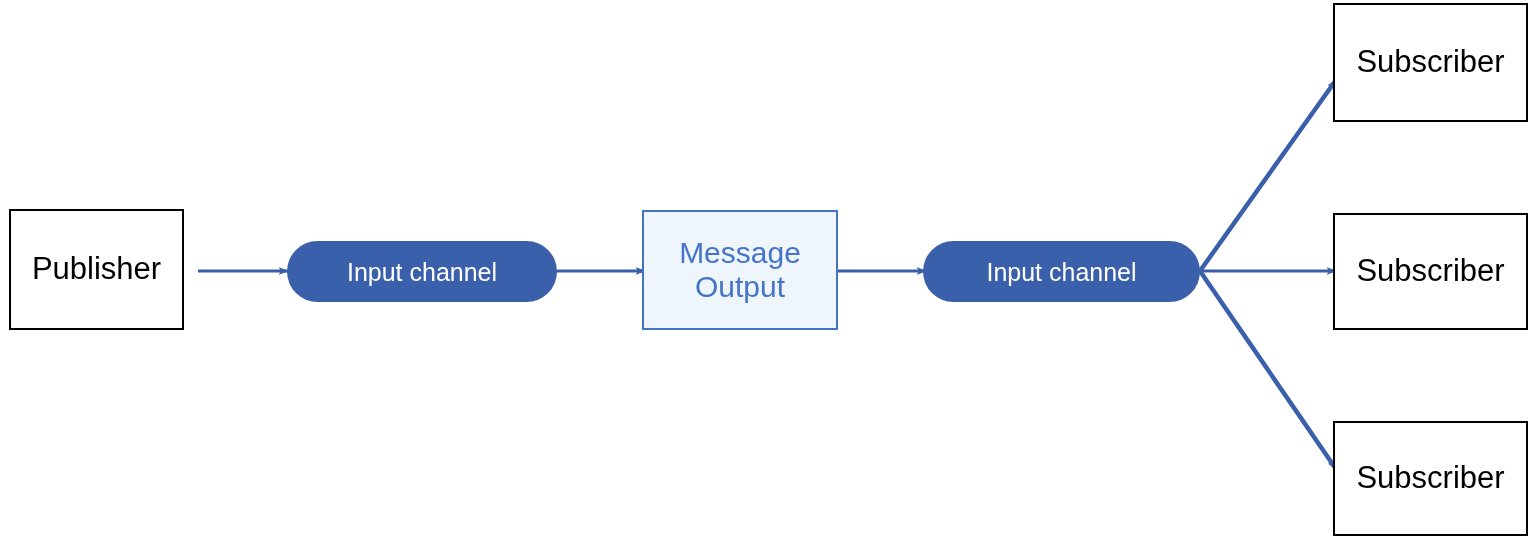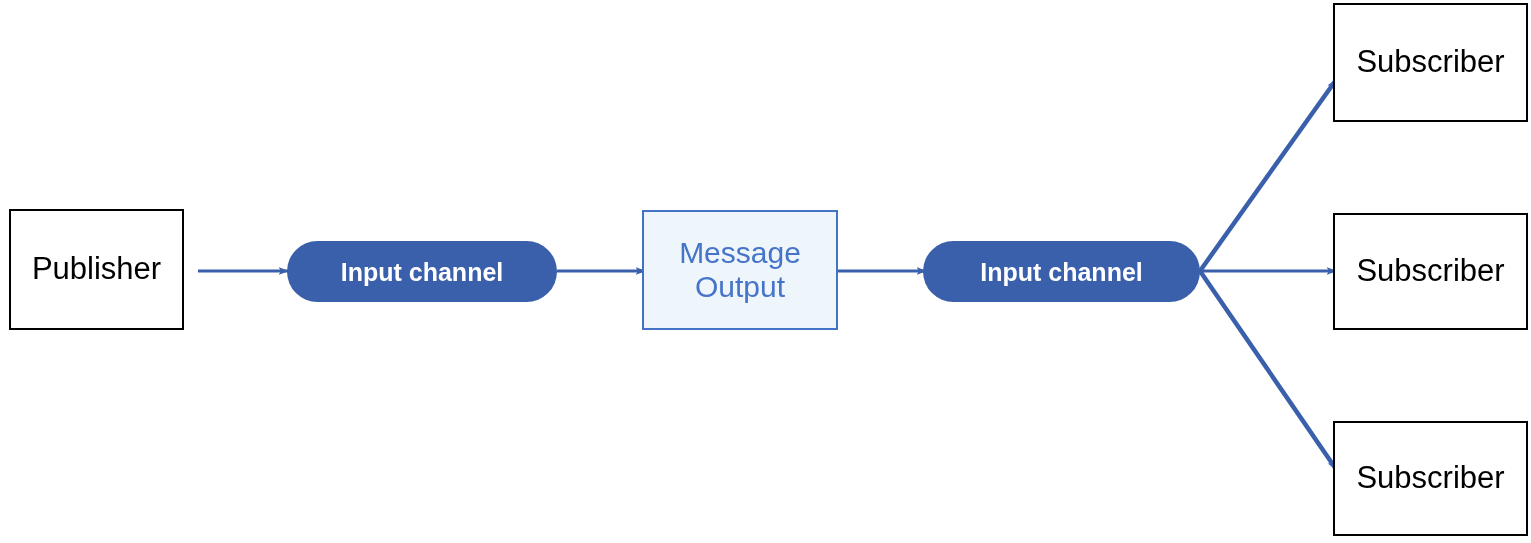--- a/index.html
+++ b/index.html
@@ -45,21 +45,21 @@
     font-weight: 400;
   }
 
   
   .pill {
     background: #3a5fab;
     border: none;
     border-radius: 999px;
     color: #ffffff;
     font-size: 25px;
-    font-weight: 700;
+    font-weight: 400;
   }
 
   
   .box-broker {
     background: #eef5fb;
     border: 2px solid #4472c4;
     color: #4674c8;
     font-size: 30px;
     font-weight: 400;
   }

